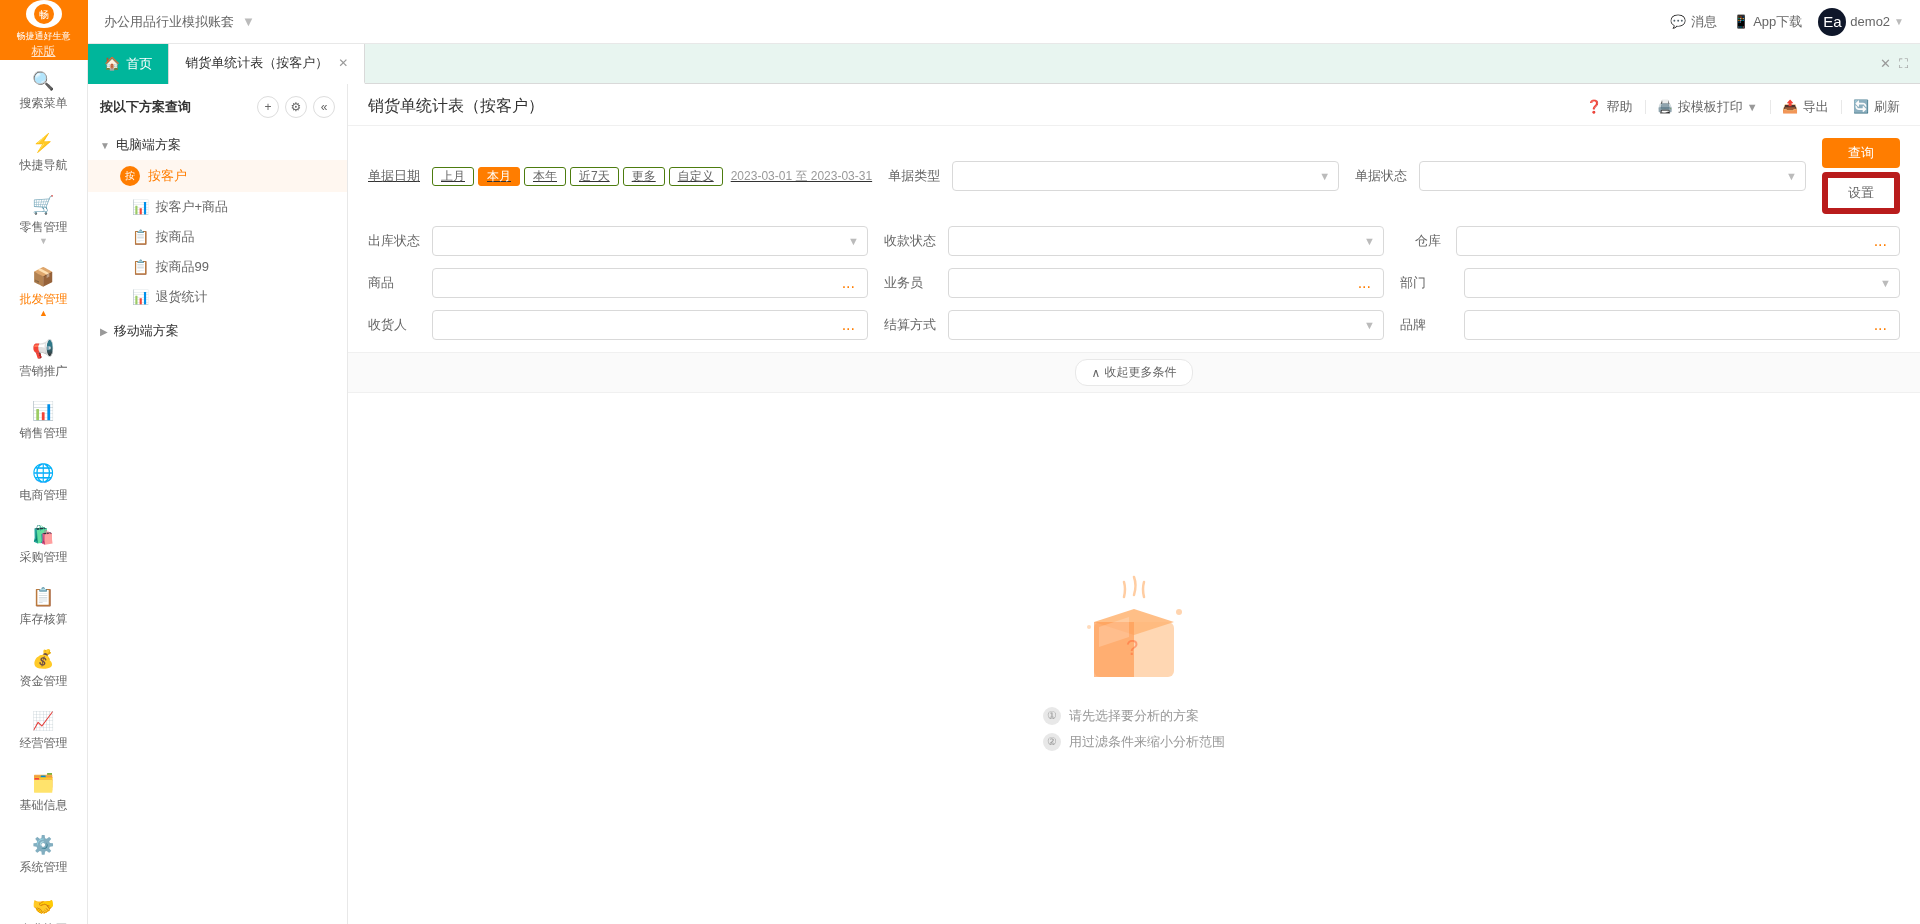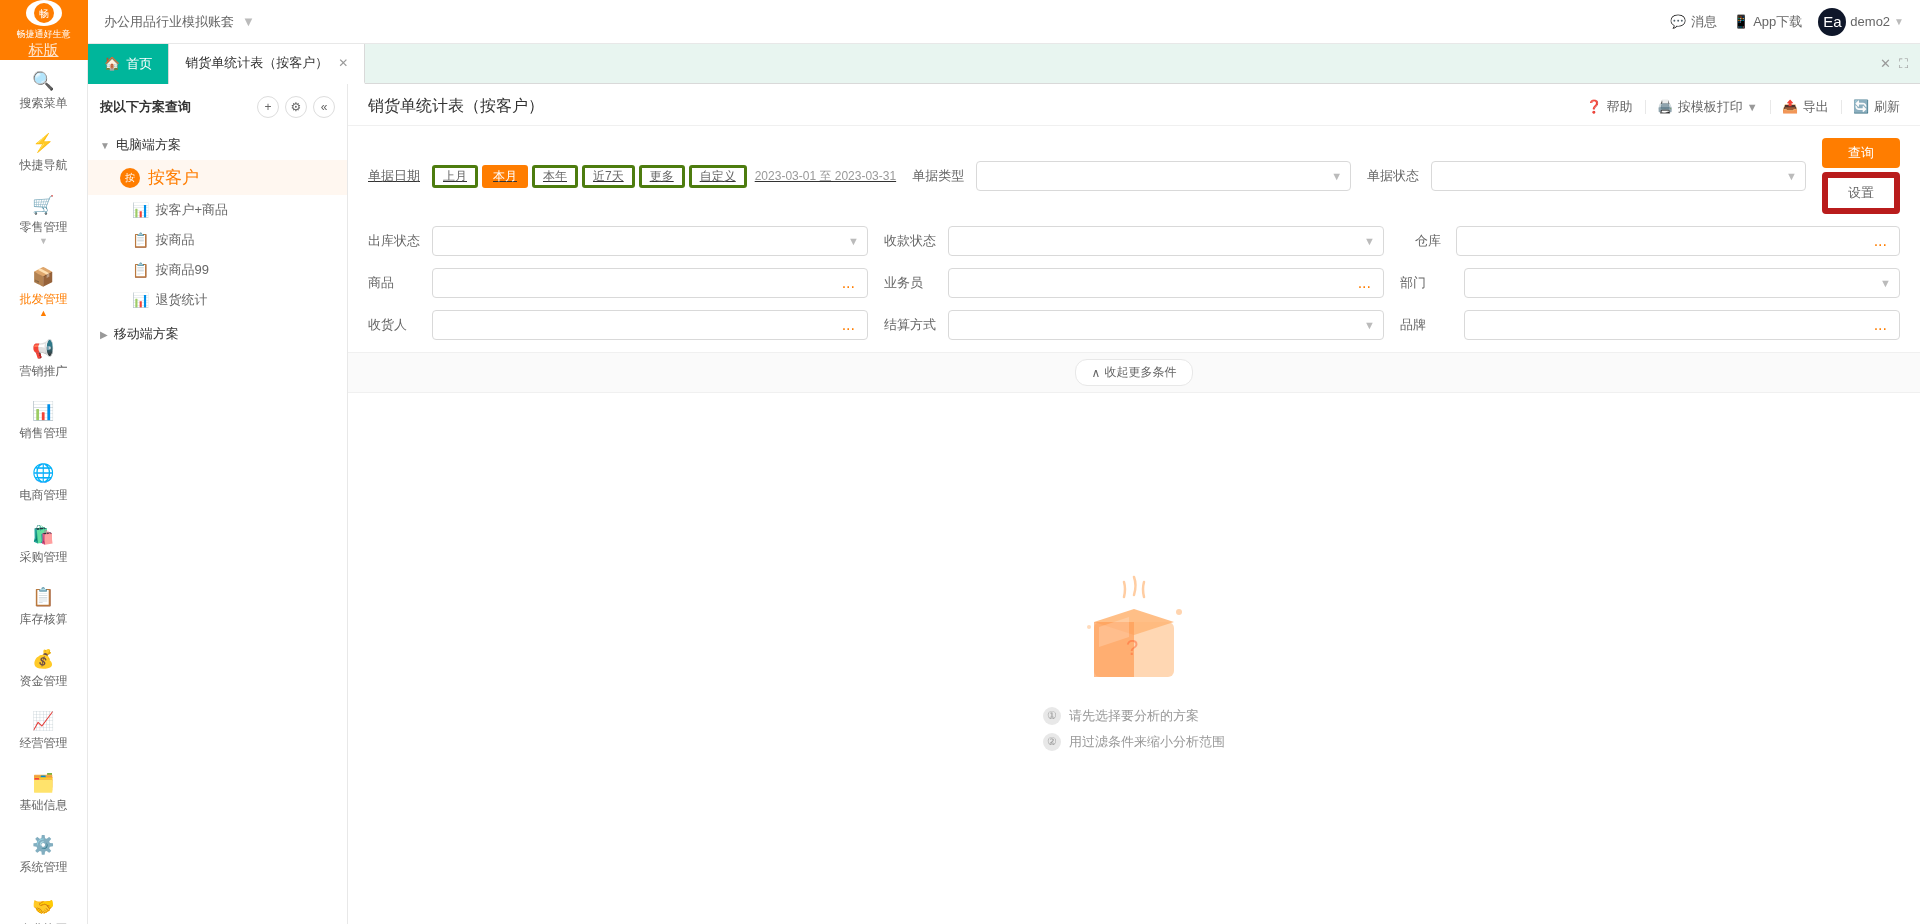--- a/index.html
+++ b/index.html
@@ -42,21 +42,21 @@
     .left-panel-title { font-size: 13px; color: #333; font-weight: 700; }
     .left-panel-actions { display: flex; align-items: center; gap: 6px; }
     .panel-action-btn { width: 22px; height: 22px; border-radius: 50%; border: 1px solid #ddd; display: flex; align-items: center; justify-content: center; cursor: pointer; font-size: 12px; color: #666; background: #fff; }
 
     .tree-group { margin-top: 4px; }
     .tree-group-header { padding: 6px 12px; display: flex; align-items: center; gap: 6px; cursor: pointer; color: #333; font-size: 13px; }
     .tree-arrow { font-size: 10px; color: #999; }
     .tree-item { padding: 6px 12px 6px 32px; display: flex; align-items: center; gap: 8px; cursor: pointer; font-size: 13px; color: #666; }
     .tree-item.active { color: #ff7d00; background: #fff7f0; }
     .tree-item .tree-item-icon { width: 20px; height: 20px; border-radius: 50%; background: #ff7d00; display: flex; align-items: center; justify-content: center; color: #fff; font-size: 10px; flex-shrink: 0; }
-    .tree-item-label { font-size: 17px; }
+    .tree-item-label { font-size: 13px; }
     .tree-sub-item { padding: 6px 12px 6px 44px; display: flex; align-items: center; gap: 6px; cursor: pointer; font-size: 13px; color: #666; }
     .tree-sub-icon { font-size: 14px; color: #aaa; }
 
     .mobile-group { margin-top: 4px; }
     .mobile-group-header { padding: 6px 12px; display: flex; align-items: center; gap: 6px; cursor: pointer; color: #333; font-size: 13px; }
 
     
     .right-panel { flex: 1; display: flex; flex-direction: column; overflow: hidden; }
 
     
@@ -65,21 +65,21 @@
     .page-actions { display: flex; align-items: center; gap: 12px; }
     .page-action-btn { display: flex; align-items: center; gap: 4px; color: #666; font-size: 13px; cursor: pointer; }
     .page-action-divider { width: 1px; height: 14px; background: #e8e8e8; }
 
     .template-print-btn { display: flex; align-items: center; gap: 4px; color: #666; font-size: 13px; cursor: pointer; }
     .template-print-dropdown { font-size: 11px; color: #999; }
 
     
     .filter-area { padding: 12px 20px; border-bottom: 1px solid #f0f0f0; }
     .filter-label { color: #666; font-size: 13px; white-space: nowrap; min-width: 56px; }
-    .date-btn { padding: 0 8px; border-radius: 3px; border: 3px solid #4d7c0f; background: #fff; font-size: 12px; color: #666; cursor: pointer; }
+    .date-btn { padding: 0 8px; border-radius: 3px; border: 1px solid #4d7c0f; background: #fff; font-size: 12px; color: #666; cursor: pointer; }
     .date-btn.active { background: #ff7d00; color: #fff; border-color: #ff7d00; }
     .date-range { font-size: 12px; color: #999; }
 
     .filter-select { flex: 1; height: 30px; border: 1px solid #d9d9d9; border-radius: 4px; padding: 0 8px; display: flex; align-items: center; justify-content: space-between; cursor: pointer; background: #fff; font-size: 13px; color: #999; }
     .filter-select .chevron { color: #bbb; font-size: 11px; }
     .filter-dots { color: #ff7d00; font-size: 16px; cursor: pointer; padding: 0 4px; }
 
     
     .collapse-bar { padding: 6px 0; display: flex; justify-content: center; background: #fafafa; border-bottom: 1px solid #f0f0f0; }
     .collapse-btn { display: flex; align-items: center; gap: 4px; color: #666; font-size: 12px; cursor: pointer; padding: 4px 16px; border-radius: 12px; background: #fff; border: 1px solid #e8e8e8; }
@@ -103,21 +103,21 @@
 
 <div class="sidebar">
   <div class="sidebar-logo">
     <div class="logo-icon">
       <svg width="24" height="24" viewBox="0 0 24 24">
           <circle cx="12" cy="12" r="10" fill="#ff7d00"></circle>
           <text x="12" y="16" text-anchor="middle" font-size="10" fill="white">畅</text>
         </svg>
     </div>
     <div class="logo-text" style="font-size:9px;">畅捷通好生意</div>
-    <div style="font-size:15px;color:#fff;opacity:0.8;text-decoration:underline;">标版</div>
+    <div style="font-size:12px;color:#fff;opacity:0.8;text-decoration:underline;">标版</div>
   </div>
   <div class="sidebar-menu">
     <div class="sidebar-item">
       <span class="s-icon">🔍</span>
       <span>搜索菜单</span>
     </div>
     <div class="sidebar-item">
       <span class="s-icon">⚡</span>
       <span>快捷导航</span>
     </div>

